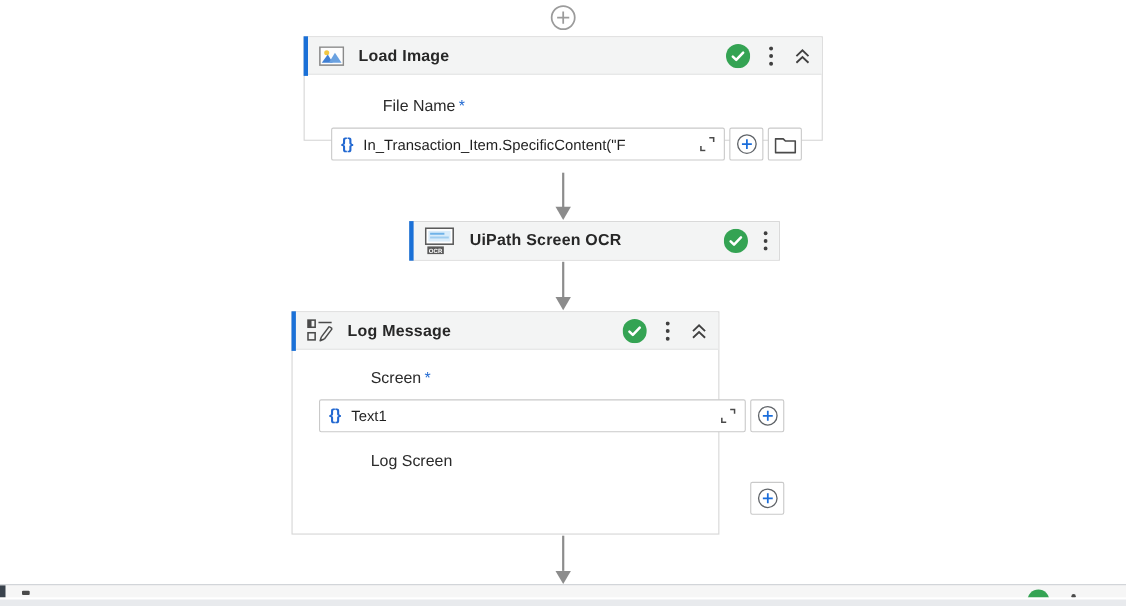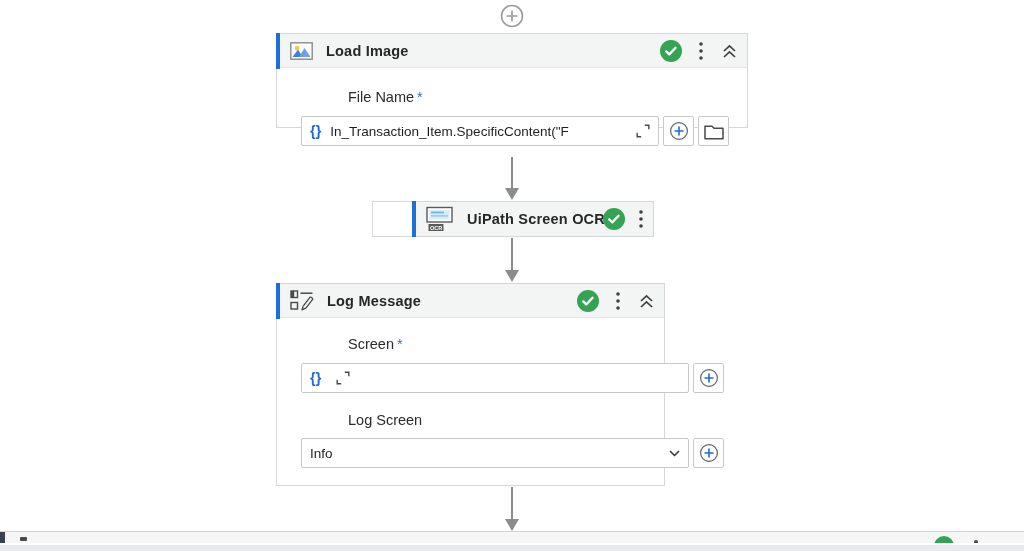--- a/index.html
+++ b/index.html
@@ -126,21 +126,21 @@
     <div class="sq-btn" style="left:421px; top:82px;">
       <svg width="20" height="17" viewBox="0 0 20 17">
         <path d="M1 3.2 H8 L10 5.2 H19 V15.8 H1 Z" fill="none" stroke="#4a4a4a" stroke-width="1.5" stroke-linejoin="round"></path>
       </svg>
     </div>
   </div>
 
   <div class="conn-line" style="top:157px; height:32px;"></div>
   <div class="conn-head" style="top:188px;"></div>
 
-  <div class="card" style="left:372px; top:201px; width:282px; height:36px;padding-left:40px;">
+  <div class="card" style="left:372px; top:201px; width:337px; height:36px;">
     <div class="card-header">
       <div class="accent"></div>
       <span class="act-icon">
         <svg width="28" height="26" viewBox="0 0 28 26">
           <rect x="1" y="1.5" width="25" height="14.5" fill="#ffffff" stroke="#5a5a5a" stroke-width="1.4"></rect>
           <rect x="3.4" y="3.8" width="20.2" height="9.8" fill="#d9ecfa"></rect>
           <rect x="5" y="5.6" width="13" height="1.8" fill="#6fb3e8"></rect>
           <rect x="5" y="9" width="17" height="1.8" fill="#9fcdf0"></rect>
           <rect x="2.5" y="18" width="15" height="7" fill="#5a5a5a"></rect>
           <text x="10" y="23.6" text-anchor="middle" font-size="5.5" font-weight="bold" fill="#ffffff" font-family="Liberation Sans, sans-serif">OCR</text>
@@ -161,21 +161,21 @@
             <circle cx="2" cy="16" r="1.8" fill="#404040"></circle>
           </svg>
         </span>
       </span>
     </div>
   </div>
 
   <div class="conn-line" style="top:238px; height:32px;"></div>
   <div class="conn-head" style="top:270px;"></div>
 
-  <div class="card with-body" style="left:276px; top:283px; width:389px; height:203px;">
+  <div class="card with-body" style="left:265px; top:283px; width:389px; height:203px;">
     <div class="card-header">
       <div class="accent"></div>
       <span class="act-icon">
         <svg width="24" height="22" viewBox="0 0 24 22">
           <rect x="1" y="1" width="6.5" height="6.5" fill="none" stroke="#4a4a4a" stroke-width="1.4"></rect>
           <rect x="1" y="1" width="3.2" height="6.5" fill="#4a4a4a"></rect>
           <rect x="1" y="12.5" width="6.5" height="6.5" fill="none" stroke="#4a4a4a" stroke-width="1.4"></rect>
           <path d="M10.5 3.2 H22.5" stroke="#4a4a4a" stroke-width="1.5"></path>
           <g stroke="#4a4a4a" stroke-width="1.3" fill="none" stroke-linejoin="round">
             <path d="M13.2 16.2 L20.3 6.8"></path>
@@ -206,43 +206,36 @@
             <path d="M2 13 L7.5 7.8 L13 13" fill="none" stroke="#404040" stroke-width="1.7"></path>
           </svg>
         </span>
       </span>
     </div>
     <div class="field-label" style="top:52px;">
       <span>Screen</span><span class="req">*</span>
     </div>
     <div class="inputbox" style="left:24px; top:79px; width:388px;">
       <span class="braces">{}</span>
+      <span class="ival">Text1</span>
       <span class="expand">
         <svg width="14" height="14" viewBox="0 0 14 14">
           <path d="M1.2 8.8 V12.8 H5.2" fill="none" stroke="#4a4a4a" stroke-width="1.4"></path>
           <path d="M12.8 5.2 V1.2 H8.8" fill="none" stroke="#4a4a4a" stroke-width="1.4"></path>
         </svg>
       </span>
     </div>
     <div class="sq-btn" style="left:416px; top:79px;">
       <svg width="20" height="20" viewBox="0 0 20 20">
         <circle cx="10" cy="10" r="8.4" fill="none" stroke="#5f6368" stroke-width="1.2"></circle>
         <path d="M10 5.5 V14.5 M5.5 10 H14.5" stroke="#1a6ddb" stroke-width="1.6"></path>
       </svg>
     </div>
     <div class="field-label" style="top:128px;">
       <span>Log Screen</span>
-    </div>
-    <div class="inputbox" style="left:24px; top:154px; width:388px;">
-      <span class="ival">Info</span>
-      <span class="ddchev">
-        <svg width="11" height="7" viewBox="0 0 11 7">
-          <path d="M1 1 L5.5 5.5 L10 1" fill="none" stroke="#333333" stroke-width="1.5"></path>
-        </svg>
-      </span>
     </div>
     <div class="sq-btn" style="left:416px; top:154px;">
       <svg width="20" height="20" viewBox="0 0 20 20">
         <circle cx="10" cy="10" r="8.4" fill="none" stroke="#5f6368" stroke-width="1.2"></circle>
         <path d="M10 5.5 V14.5 M5.5 10 H14.5" stroke="#1a6ddb" stroke-width="1.6"></path>
       </svg>
     </div>
   </div>
 
   <div class="conn-line" style="top:487px; height:32px;"></div>

